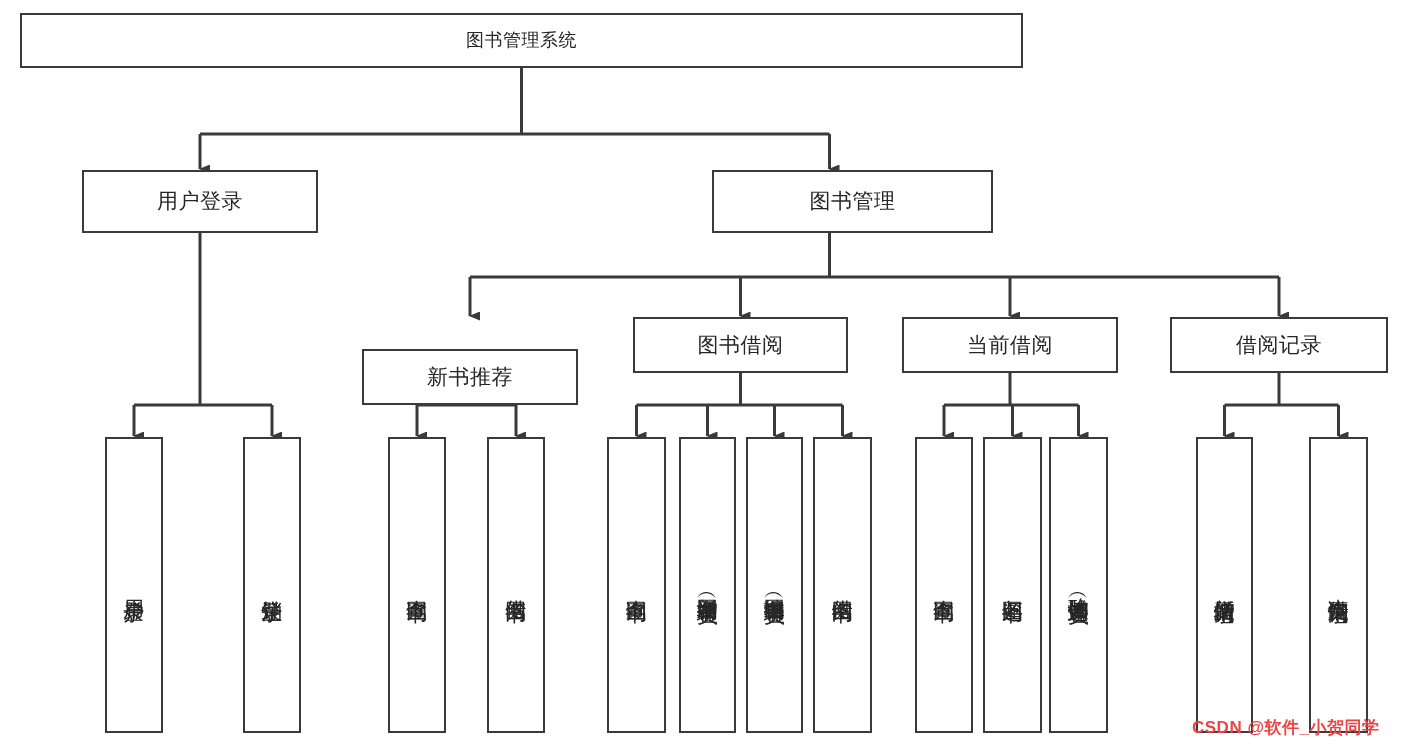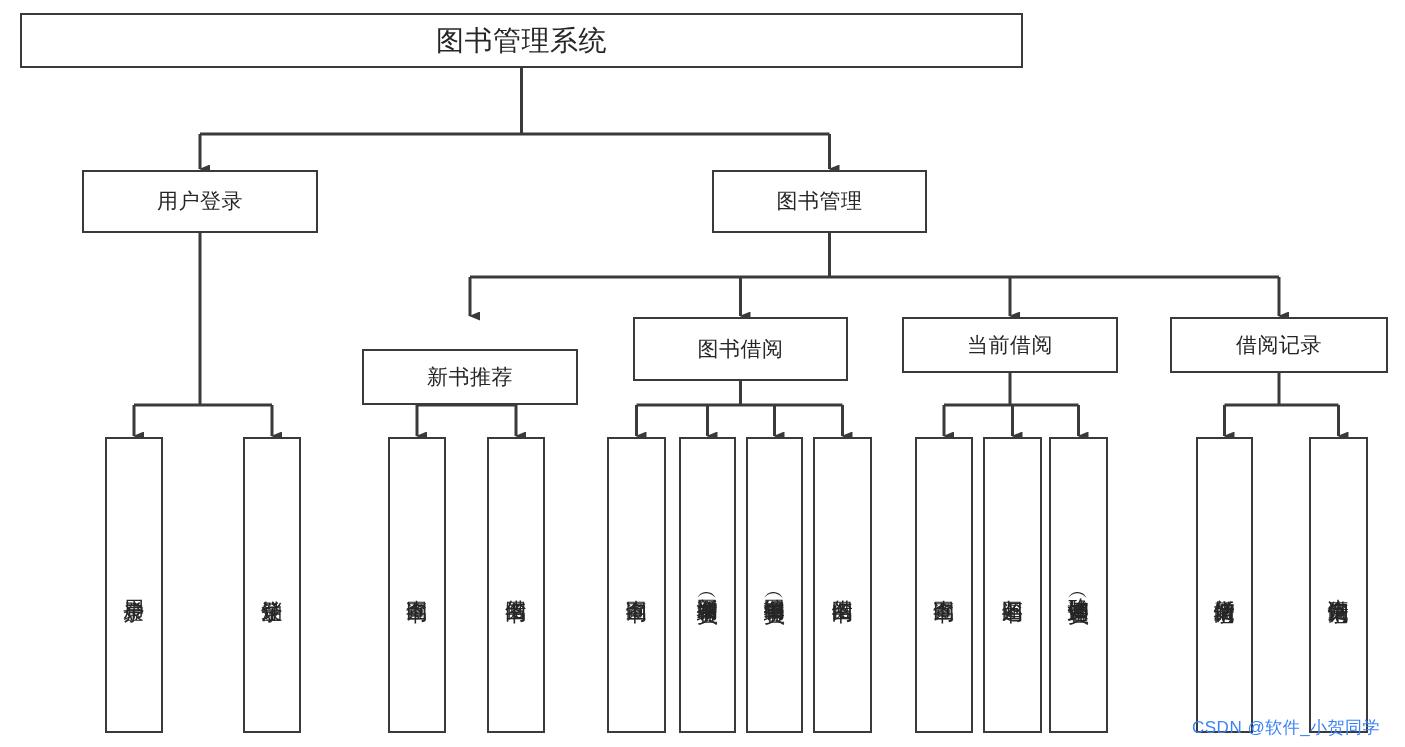--- a/index.html
+++ b/index.html
@@ -45,27 +45,28 @@
     white-space: nowrap;
   }
   .node.vertical .node-label {
     writing-mode: vertical-rl;
     text-orientation: upright;
     font-size: 21px;
     line-height: 1.12;
     letter-spacing: 1px;
     white-space: nowrap;
   }
-  .node.root .node-label { font-size: 28px; }
+  .node.root .node-label { font-size: 18px; }
   .watermark {
     position: absolute;
     font-size: 17px;
-    color: #3b82f6;
+    color: #ef4444;
     white-space: nowrap;
     letter-spacing: 0.5px;
+    font-weight: bold;
   }
 </style>
 </head>
 <body>
 
 <div id="diagram-root">
 
   <svg id="edges-layer" viewBox="0 0 1405 747" width="1405" height="747" xmlns="http://www.w3.org/2000/svg">
     <defs>
       <marker id="arrowhead" markerWidth="9" markerHeight="11" refX="4.5" refY="10" orient="auto" markerUnits="userSpaceOnUse">
@@ -109,28 +110,28 @@
       </g>
   </svg>
 
   <div class="node root" style="left: 20px; top: 13px; width: 1003px; height: 55px;">
     <span class="node-label">图书管理系统</span>
   </div>
 
   <div class="node" style="left: 82px; top: 170px; width: 236px; height: 63px;">
     <span class="node-label">用户登录</span>
   </div>
-  <div class="node" style="left: 712px; top: 170px; width: 215px; height: 63px;">
+  <div class="node" style="left: 712px; top: 170px; width: 281px; height: 63px;">
     <span class="node-label">图书管理</span>
   </div>
 
   <div class="node" style="left: 362px; top: 317px; width: 216px; height: 56px; margin-top: 32px;">
     <span class="node-label">新书推荐</span>
   </div>
-  <div class="node" style="left: 633px; top: 317px; width: 215px; height: 64px;">
+  <div class="node" style="left: 633px; top: 317px; width: 215px; height: 56px;">
     <span class="node-label">图书借阅</span>
   </div>
   <div class="node" style="left: 1170px; top: 317px; width: 218px; height: 56px;">
     <span class="node-label">借阅记录</span>
   </div>
   <div class="node" style="left: 902px; top: 317px; width: 216px; height: 56px;">
     <span class="node-label">当前借阅</span>
   </div>
 
   <div class="node vertical" style="left: 105px; top: 437px; width: 58px; height: 296px;">

